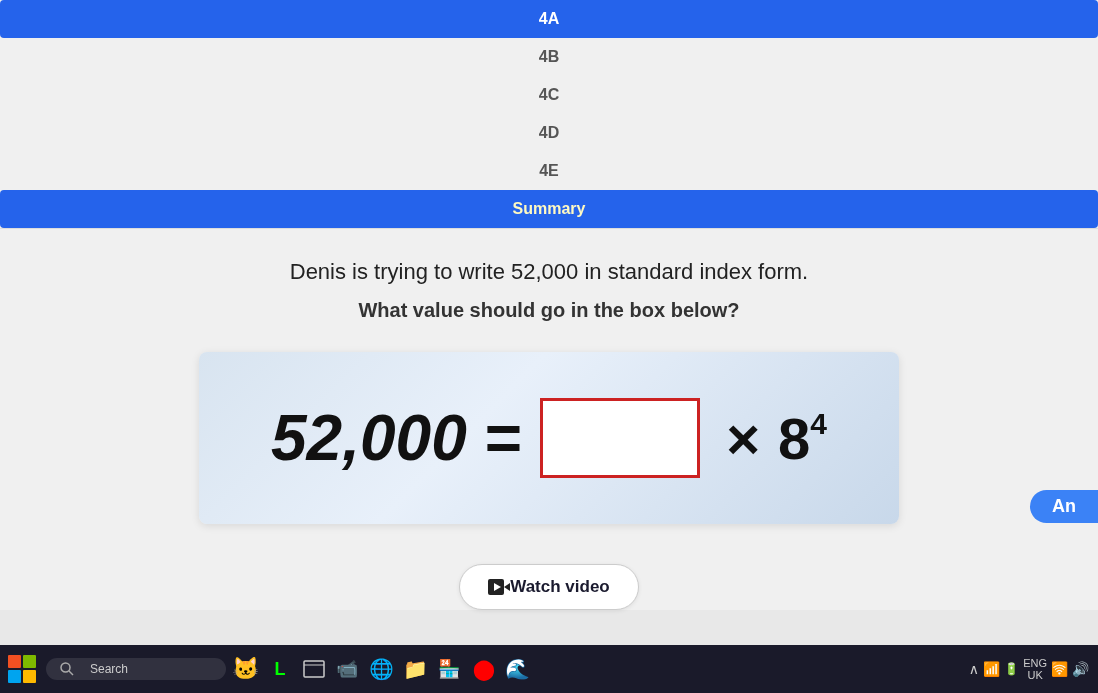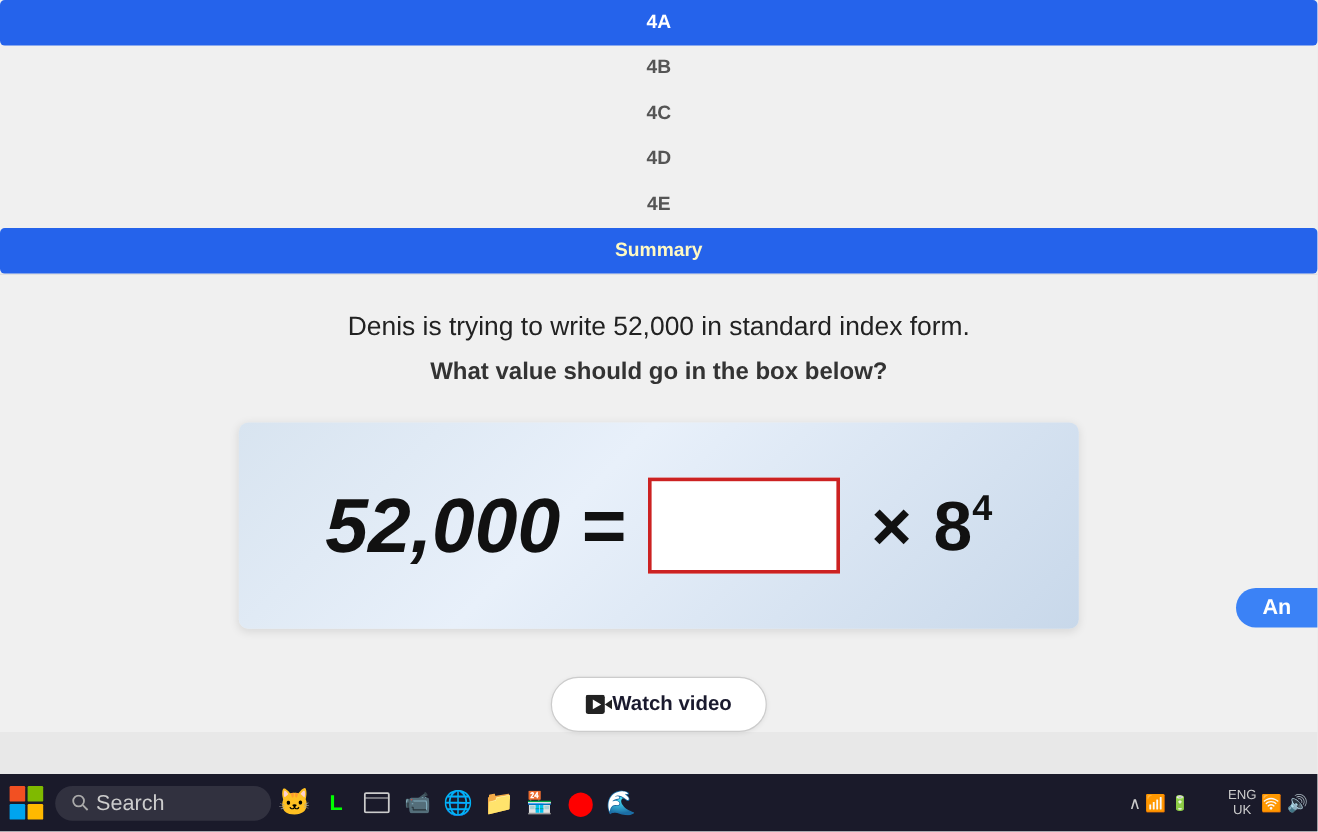--- a/index.html
+++ b/index.html
@@ -183,26 +183,26 @@
       background: #1a1a2a;
       display: flex;
       align-items: center;
       padding: 0 8px;
       gap: 6px;
     }
 
     .taskbar-search {
       display: flex;
       align-items: center;
-      gap: 6px;
+      gap: 16px;
       background: rgba(255,255,255,0.1);
       border-radius: 20px;
       padding: 4px 14px;
       color: #ccc;
-      font-size: 18px;
+      font-size: 12px;
       min-width: 180px;
     }
 
     .taskbar-icon {
       width: 28px;
       height: 28px;
       display: flex;
       align-items: center;
       justify-content: center;
       cursor: pointer;
@@ -324,18 +324,18 @@
   <div class="taskbar-icon" style="font-size:20px;color:#f90;">📁</div>
   <div class="taskbar-icon" style="font-size:18px;color:#0a84ff;">🏪</div>
   <div class="taskbar-icon" style="font-size:20px;color:red;">⬤</div>
   <div class="taskbar-icon" style="font-size:20px;">🌊</div>
 
   <div class="taskbar-right">
     <div class="taskbar-sys-icons">
       <span class="sys-icon">∧</span>
       <span class="sys-icon">📶</span>
       <span class="sys-icon" style="font-size:12px;">🔋</span>
-      <span class="sys-icon" style="font-size:11px;line-height:1.1;text-align:center;display:inline-block;margin-left:28px;">ENG<br>UK</span>
+      <span class="sys-icon" style="font-size:11px;line-height:1.1;text-align:center;display:inline-block;">ENG<br>UK</span>
       <span class="sys-icon" style="font-size:14px;">🛜</span>
       <span class="sys-icon" style="font-size:14px;">🔊</span>
     </div>
   </div>
 </div>
 
 </body></html>

